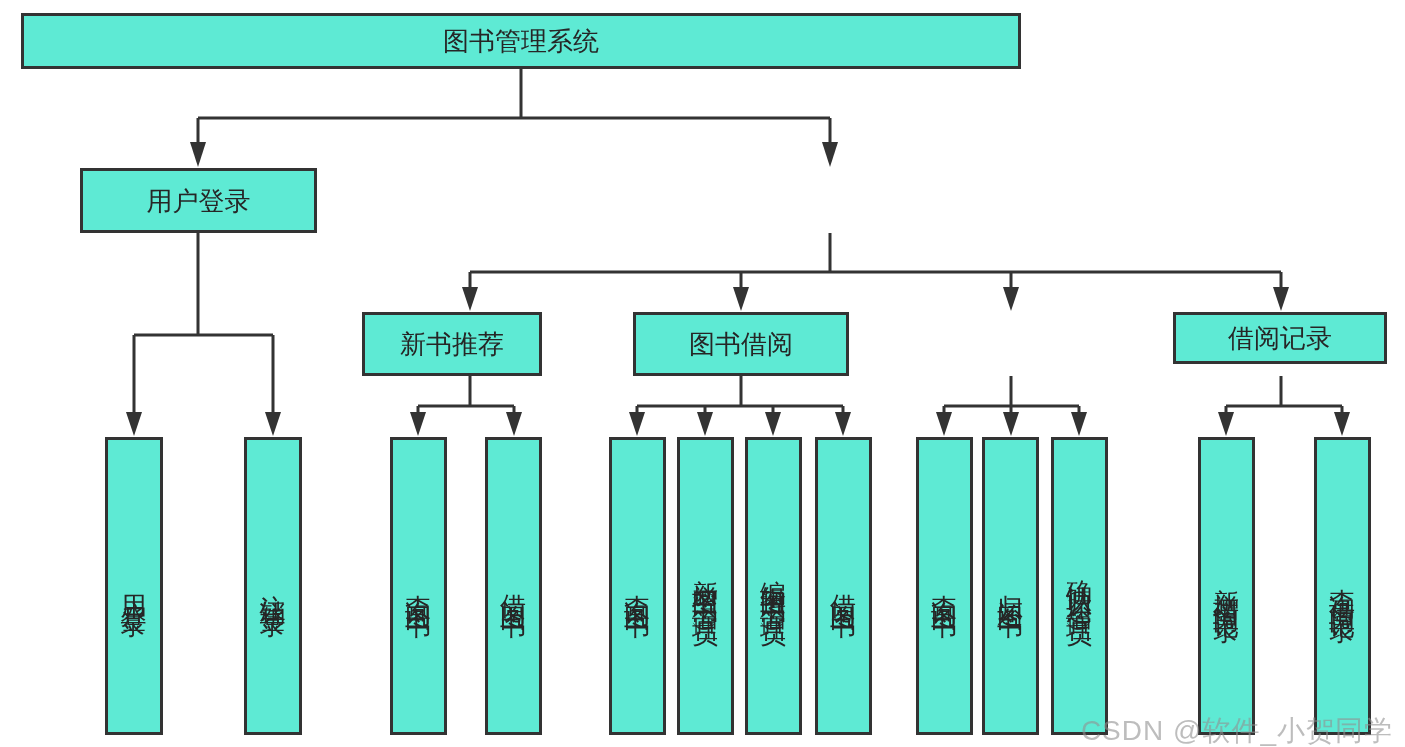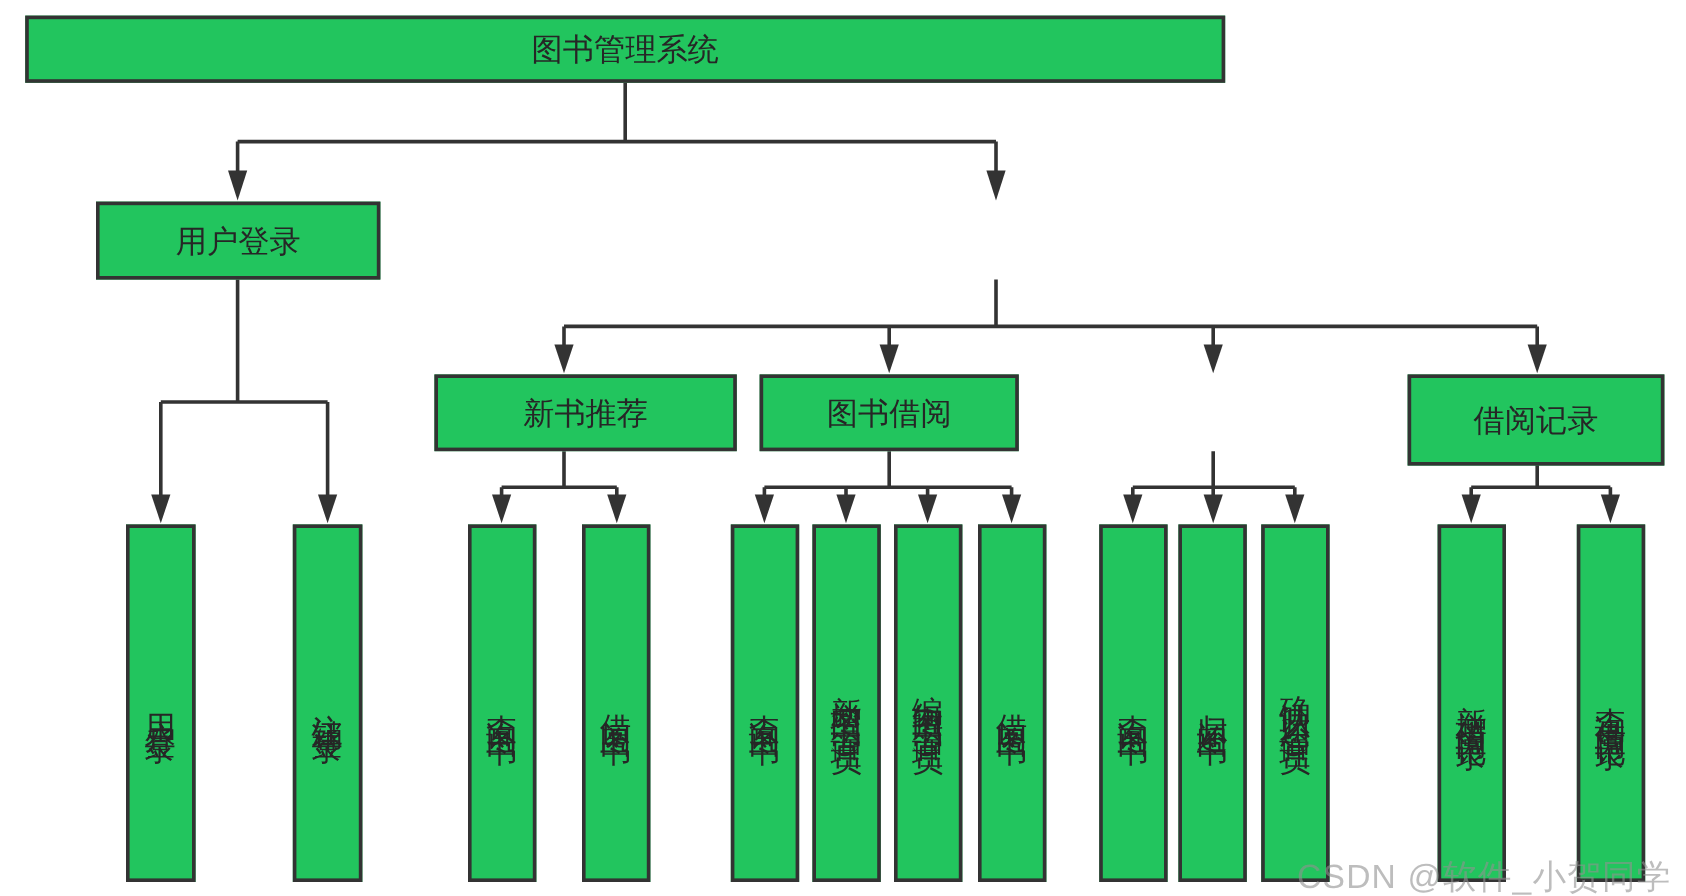--- a/index.html
+++ b/index.html
@@ -13,21 +13,21 @@
   }
   #wires {
     position: absolute;
     left: 0; top: 0;
     z-index: 0;
   }
   .node {
     position: absolute;
     box-sizing: border-box;
     border: 3px solid #333333;
-    background: #22c55e;
+    background: #5eead4;
     display: flex;
     align-items: center;
     justify-content: center;
     z-index: 1;
   }
   .node .lbl {
     color: #262626;
     font-size: 26px;
     line-height: 1;
     white-space: nowrap;
@@ -98,27 +98,27 @@
   </svg>
 
   <div class="node" style="left:21px; top:13px; width:1000px; height:56px;">
     <span class="lbl">图书管理系统</span>
   </div>
 
   <div class="node" style="left:80px; top:168px; width:237px; height:65px;">
     <span class="lbl">用户登录</span>
   </div>
 
-  <div class="node" style="left:362px; top:312px; width:252px; height:64px;">
+  <div class="node" style="left:362px; top:312px; width:180px; height:64px;">
     <span class="lbl">新书推荐</span>
   </div>
   <div class="node" style="left:633px; top:312px; width:216px; height:64px;">
     <span class="lbl">图书借阅</span>
   </div>
-  <div class="node" style="left:1173px; top:312px; width:214px; height:76px;align-items:center;">
+  <div class="node" style="left:1173px; top:312px; width:214px; height:52px;align-items:center;">
     <span class="lbl">借阅记录</span>
   </div>
 
   <div class="node leaf" style="left:105px; top:437px; width:58px; height:298px;">
     <span class="lbl">用户登录</span>
   </div>
   <div class="node leaf" style="left:244px; top:437px; width:58px; height:298px;">
     <span class="lbl">注销登录</span>
   </div>
 

